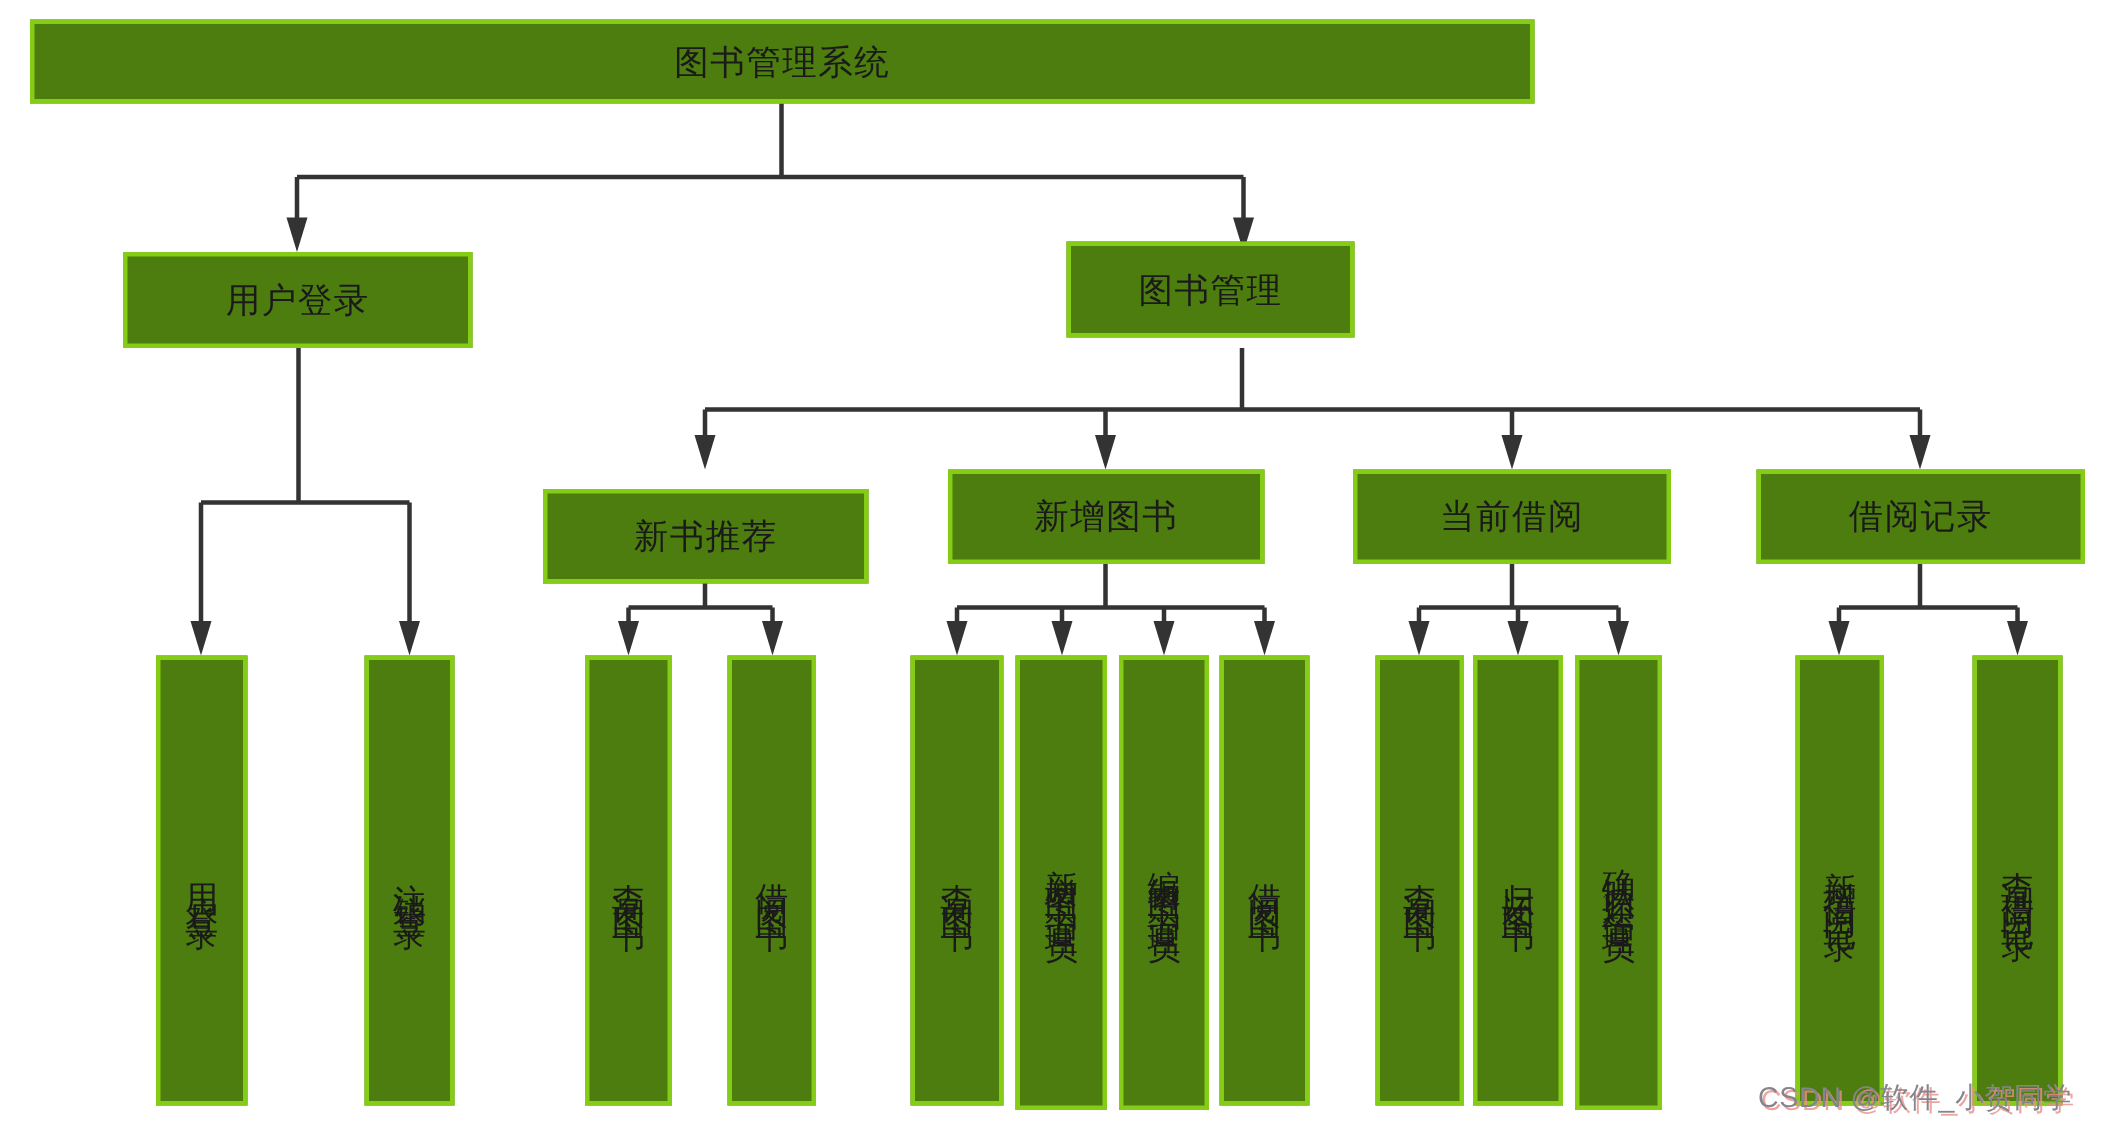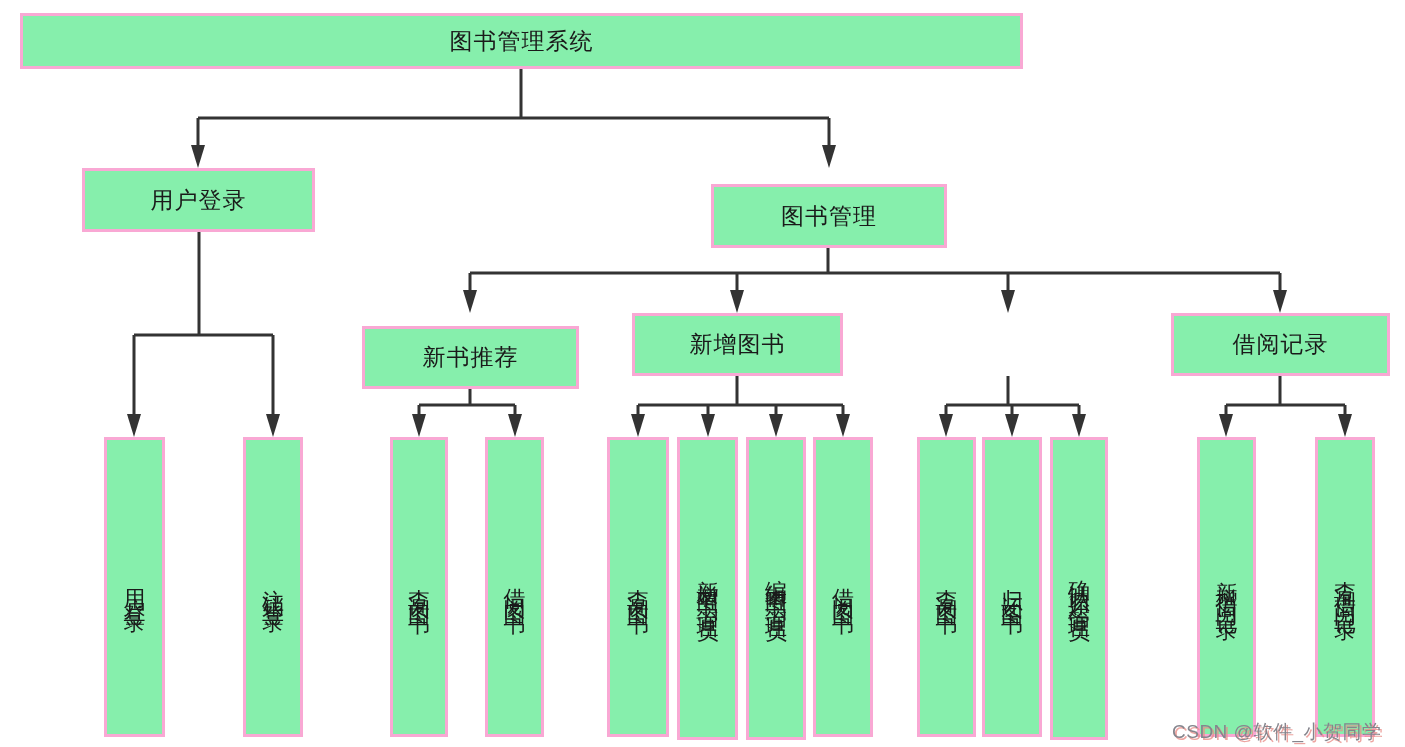--- a/index.html
+++ b/index.html
@@ -7,22 +7,22 @@
     position:relative;
     width:1405px;height:747px;
     background:#ffffff;
     font-family:"Liberation Sans","DejaVu Sans",sans-serif;
     overflow:hidden;
   }
   #wires{position:absolute;left:0;top:0;pointer-events:none;}
   .box{
     position:absolute;
     box-sizing:border-box;
-    border:3px solid #f9a8d4;
-    background:#86efac;
+    border:3px solid #84cc16;
+    background:#4d7c0f;
     display:flex;
     align-items:center;
     justify-content:center;
     color:#1a1a1a;
   }
   .hbox{font-size:23px;letter-spacing:1px;}
   .leaf{
     writing-mode:vertical-rl;
     text-orientation:mixed;
     font-size:22px;
@@ -102,29 +102,32 @@
     </g>
   </svg>
 
   <div class="box hbox" style="left:20px;top:13px;width:1003px;height:56px">
     <span class="lbl">图书管理系统</span>
   </div>
 
   <div class="box hbox" style="left:82px;top:168px;width:233px;height:64px">
     <span class="lbl">用户登录</span>
   </div>
-  <div class="box hbox" style="left:711px;top:184px;width:236px;height:64px">
+  <div class="box hbox" style="left:711px;top:161px;width:192px;height:64px">
     <span class="lbl">图书管理</span>
   </div>
 
   <div class="box hbox" style="left:362px;top:326px;width:217px;height:63px">
     <span class="lbl">新书推荐</span>
   </div>
   <div class="box hbox" style="left:632px;top:313px;width:211px;height:63px">
     <span class="lbl">新增图书</span>
+  </div>
+  <div class="box hbox" style="left:902px;top:313px;width:212px;height:63px">
+    <span class="lbl">当前借阅</span>
   </div>
   <div class="box hbox" style="left:1171px;top:313px;width:219px;height:63px">
     <span class="lbl">借阅记录</span>
   </div>
 
   <div class="box leaf" style="left:104px;top:437px;width:61px;height:300px">
     <span class="lbl">用户登录</span>
   </div>
   <div class="box leaf" style="left:243px;top:437px;width:60px;height:300px">
     <span class="lbl">注销登录</span>

